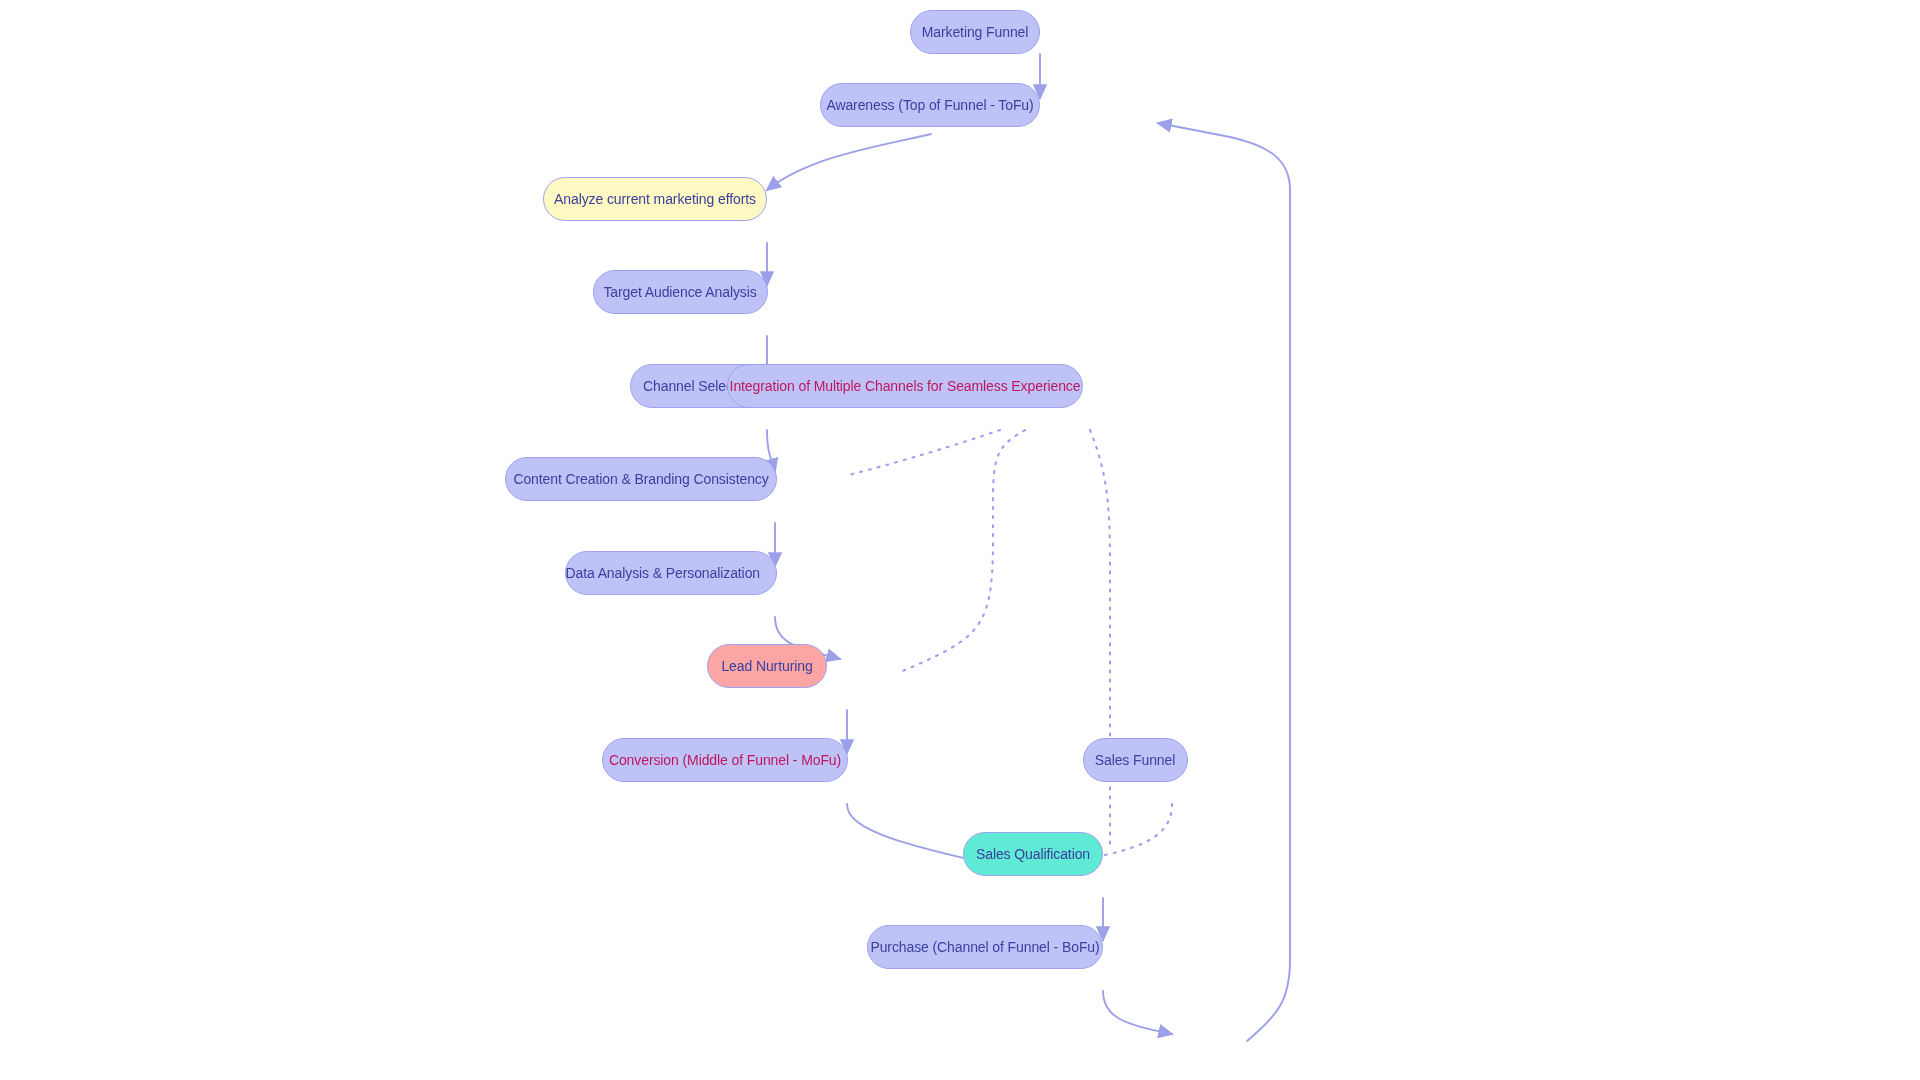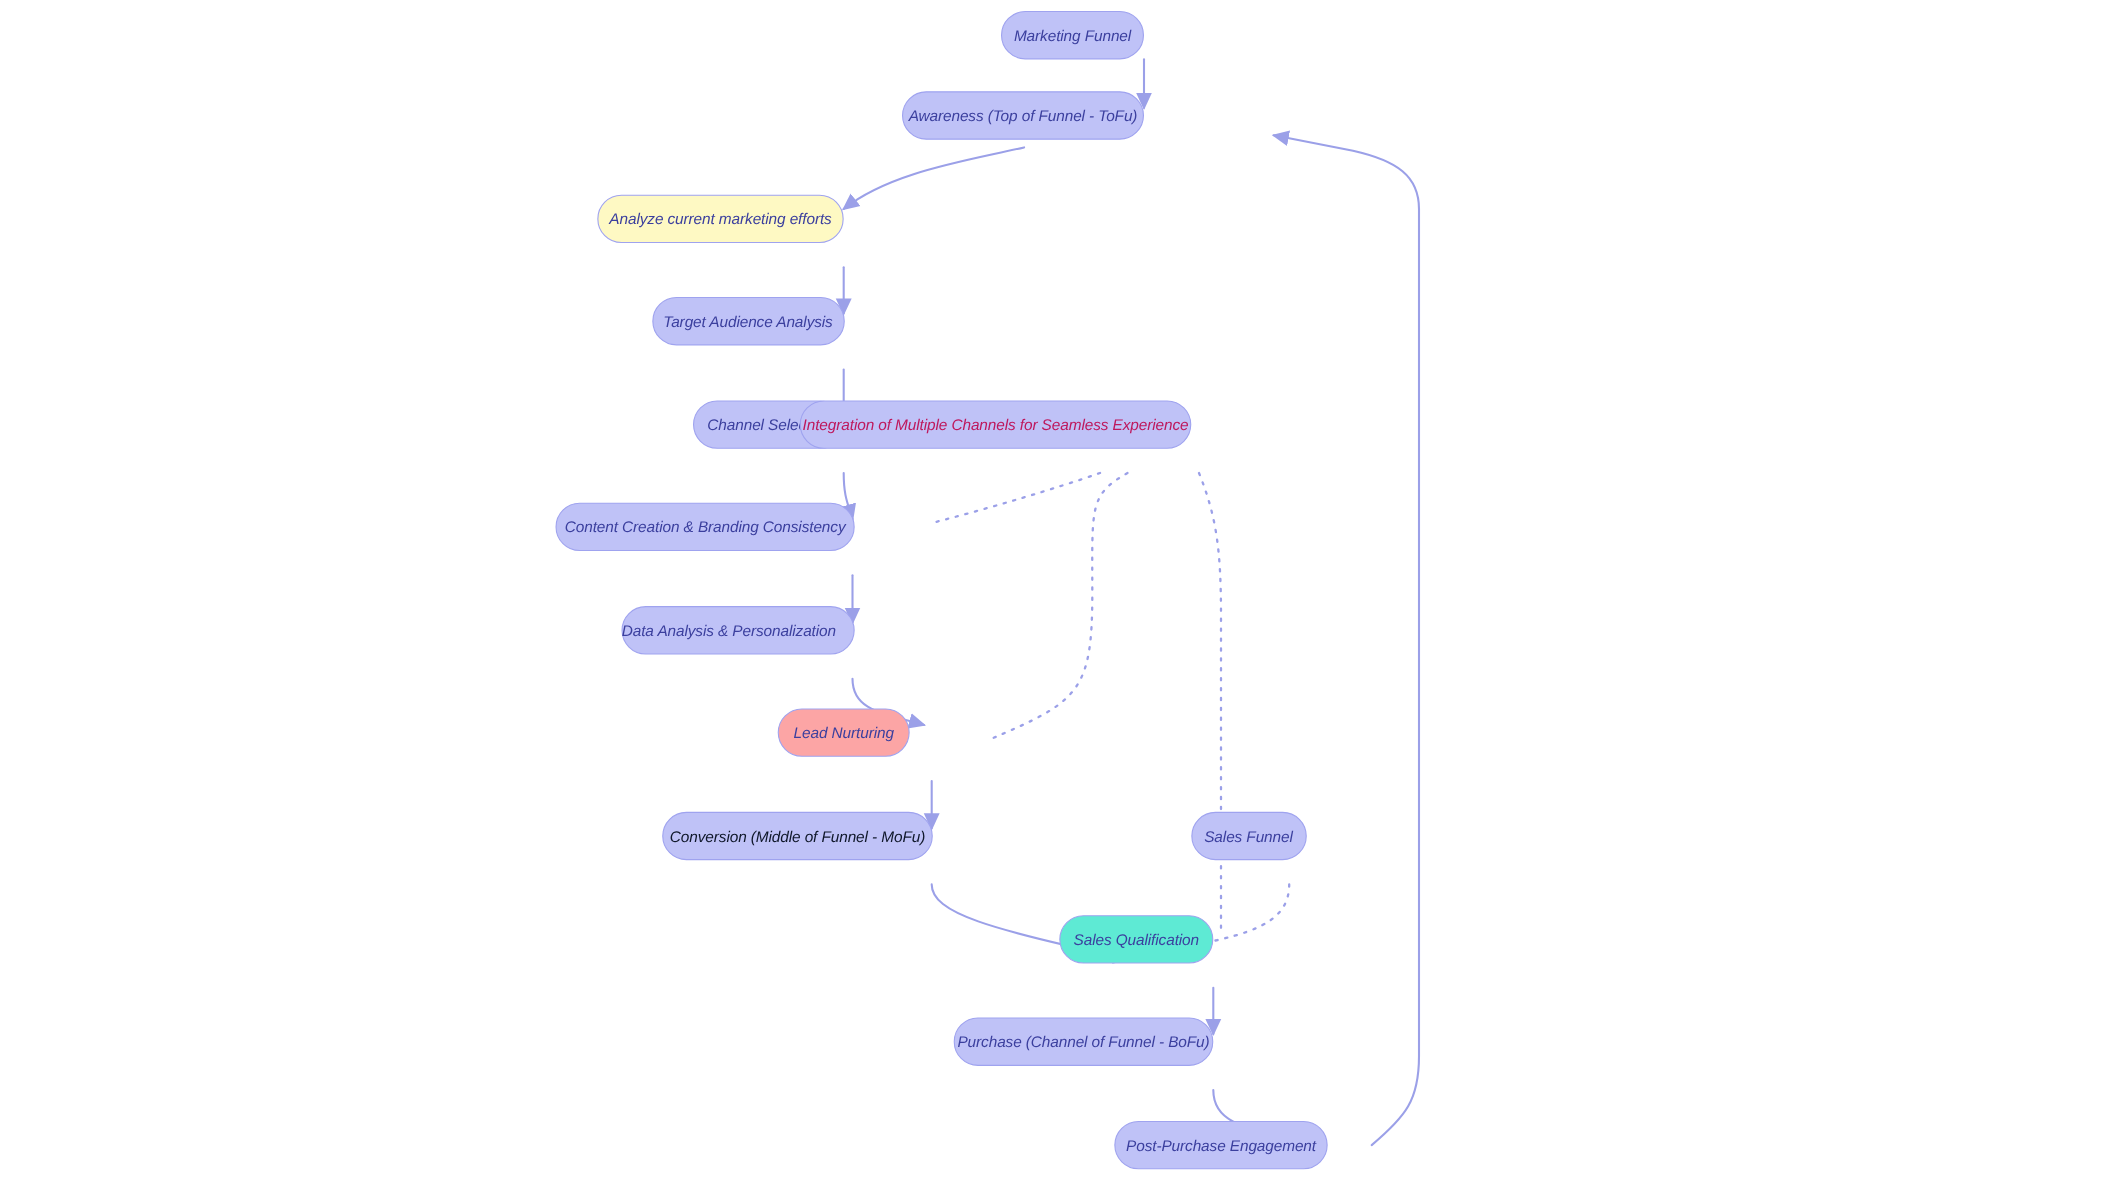--- a/index.html
+++ b/index.html
@@ -9,21 +9,20 @@
     width: 1920px;
     height: 1080px;
     overflow: hidden;
     font-family: "Liberation Sans", sans-serif;
   }
   #canvas {
     position: relative;
     width: 1632px;
     height: 1080px;
     background: #ffffff;
-    font-style: italic;
   }
   #edges {
     position: absolute;
     left: 0;
     top: 0;
     width: 1920px;
     height: 1080px;
     pointer-events: none;
   }
   .node {
@@ -122,29 +121,26 @@
   </div>
   <div class="node" style="width: 272px; height: 44px; left: 505px; top: 457px; background: rgb(191, 194, 247); border-color: rgb(159, 163, 239); color: rgb(59, 63, 158); border-radius: 22px;">
     <span class="node-label">Content Creation &amp; Branding Consistency</span>
   </div>
   <div class="node" style="width: 212px; height: 44px; left: 565px; top: 551px; background: rgb(191, 194, 247); border-color: rgb(159, 163, 239); color: rgb(59, 63, 158); border-radius: 22px; justify-content: flex-end;">
     <span class="node-label">Data Analysis &amp; Personalization</span>
   </div>
   <div class="node" style="width: 120px; height: 44px; left: 707px; top: 644px; background: #fca5a5; border-color: rgb(159, 163, 239); color: rgb(59, 63, 158); border-radius: 22px;">
     <span class="node-label">Lead Nurturing</span>
   </div>
-  <div class="node" style="width: 246px; height: 44px; left: 602px; top: 738px; background: rgb(191, 194, 247); border-color: rgb(159, 163, 239); color: #0f172a; border-radius: 22px;">
+  <div class="node" style="width: 246px; height: 44px; left: 602px; top: 738px; background: rgb(191, 194, 247); border-color: rgb(159, 163, 239); color: #be185d; border-radius: 22px;">
     <span class="node-label">Conversion (Middle of Funnel - MoFu)</span>
   </div>
   <div class="node" style="width: 105px; height: 44px; left: 1082.5px; top: 738px; background: rgb(191, 194, 247); border-color: rgb(159, 163, 239); color: rgb(59, 63, 158); border-radius: 22px;">
     <span class="node-label">Sales Funnel</span>
   </div>
   <div class="node" style="width: 140px; height: 44px; left: 963px; top: 832px; background: #5eead4; border-color: rgb(159, 163, 239); color: rgb(59, 63, 158); border-radius: 22px;">
     <span class="node-label">Sales Qualification</span>
   </div>
   <div class="node" style="width: 236px; height: 44px; left: 867px; top: 925px; background: rgb(191, 194, 247); border-color: rgb(159, 163, 239); color: rgb(59, 63, 158); border-radius: 22px;">
     <span class="node-label">Purchase (Channel of Funnel - BoFu)</span>
   </div>
-  <div class="node" style="width: 194px; height: 44px; left: 1013px; top: 1019px; background: rgb(191, 194, 247); border-color: rgb(159, 163, 239); color: rgb(59, 63, 158); border-radius: 22px;">
-    <span class="node-label">Post-Purchase Engagement</span>
-  </div>
 
 </div>
 
 </body></html>

